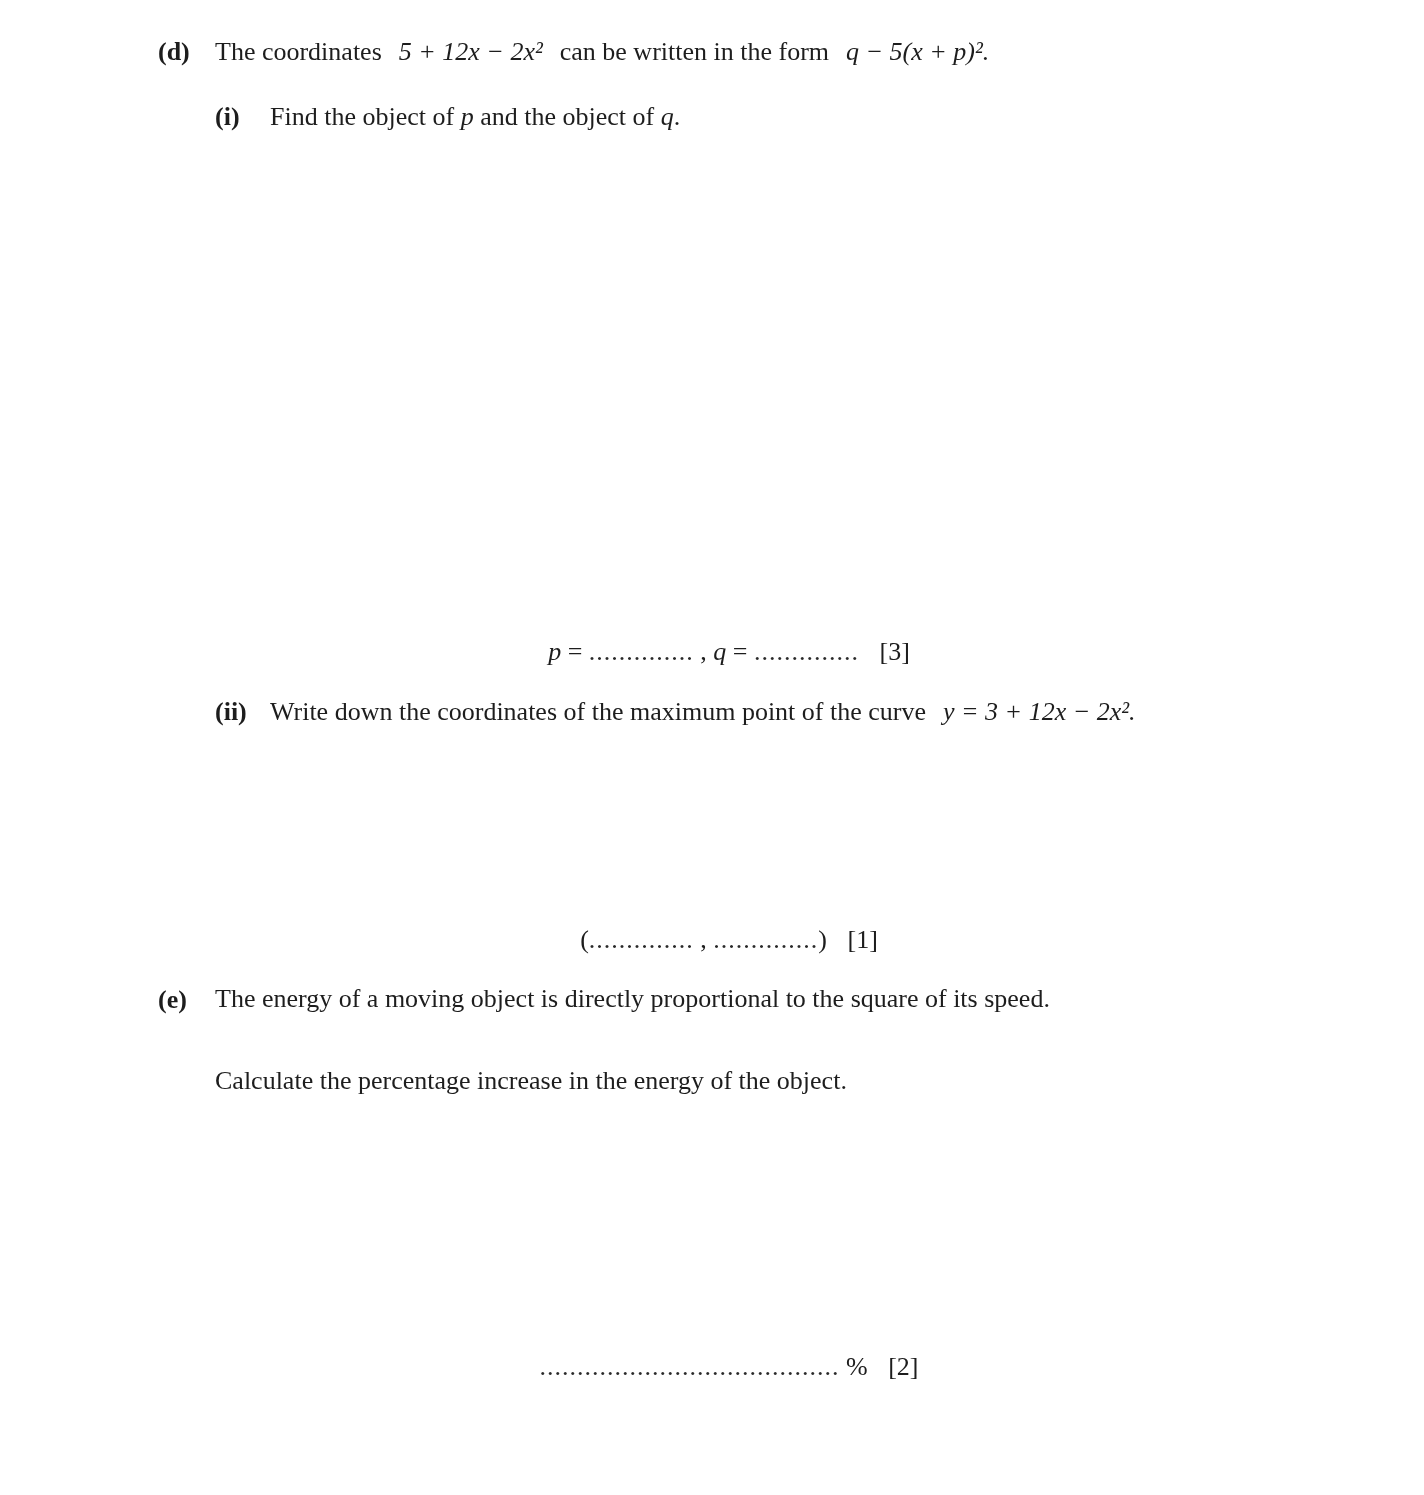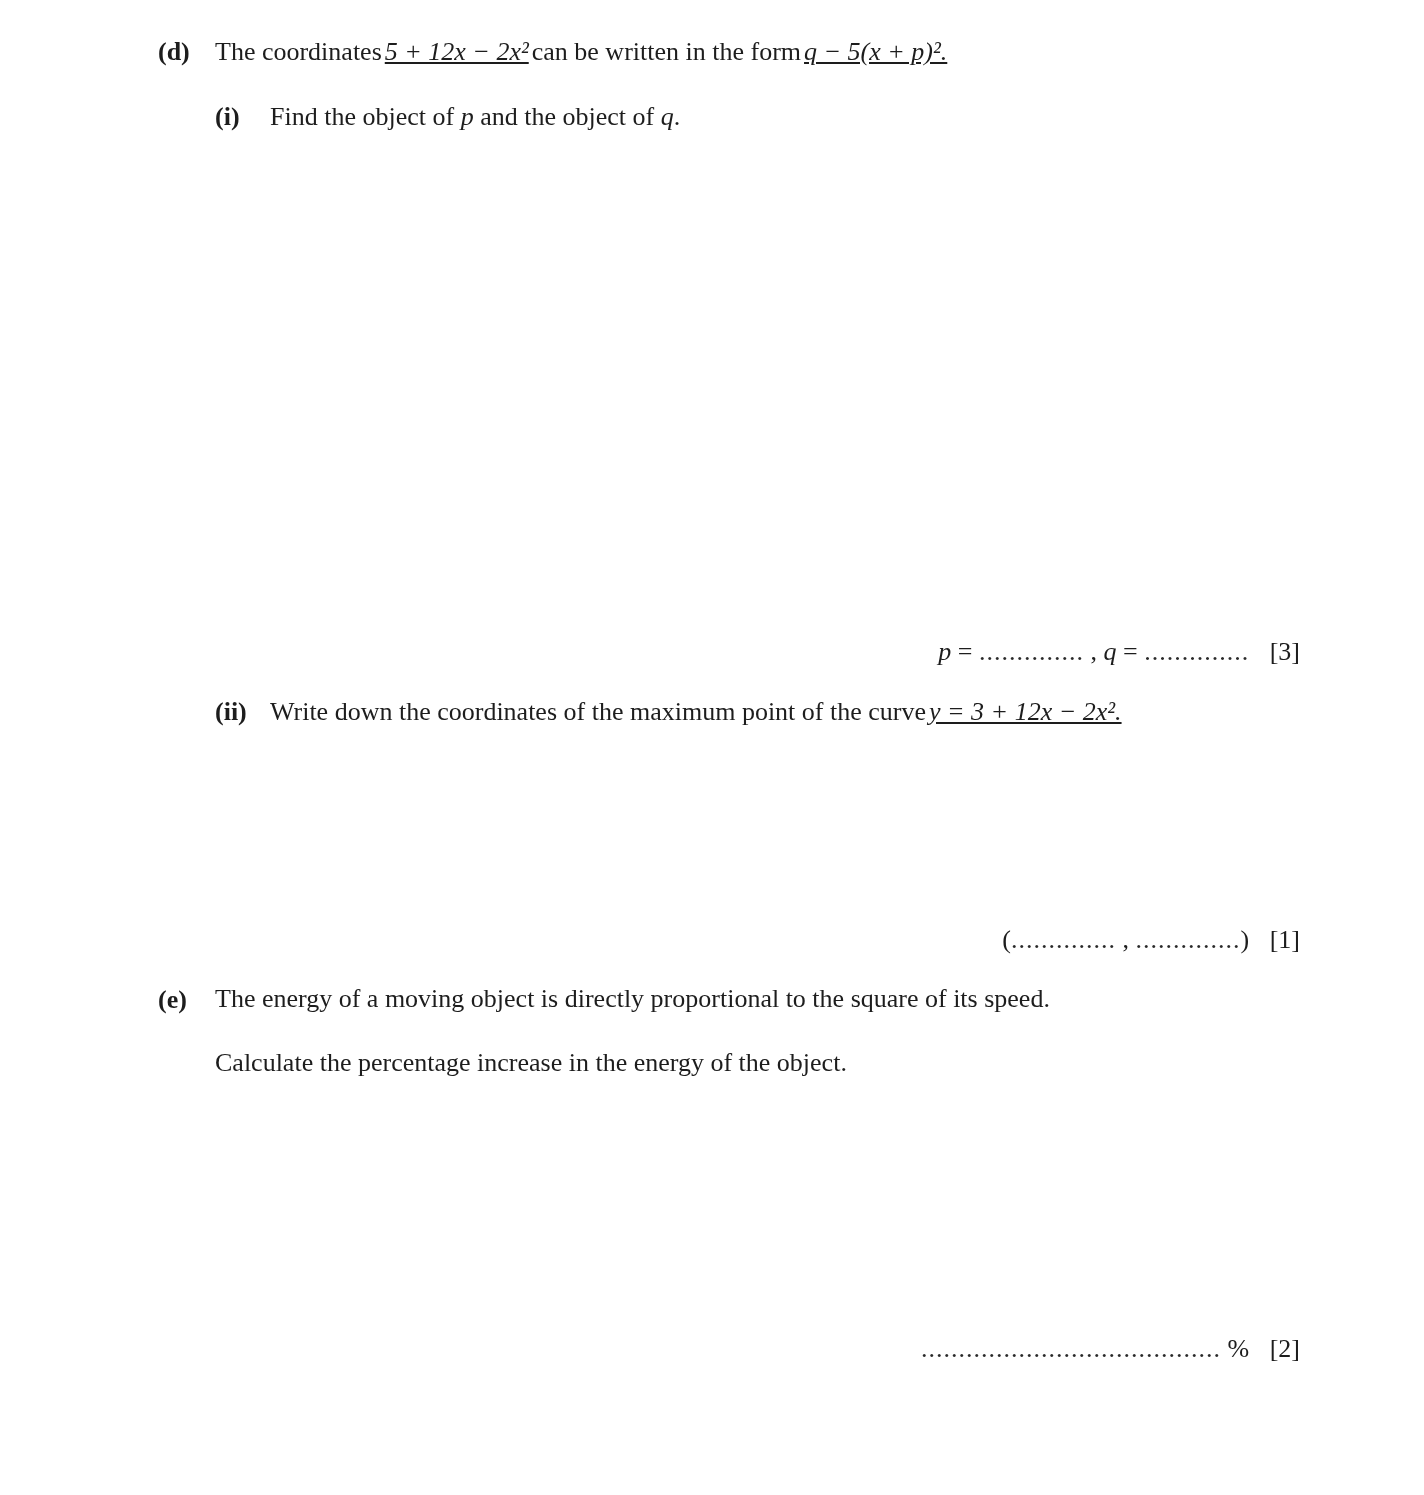--- a/index.html
+++ b/index.html
@@ -15,37 +15,37 @@
     background: #ffffff;
     padding: 35px 124px 0 158px;
     font-size: 26px;
     line-height: 34px;
   }
   .q-row { display: flex; align-items: flex-start; }
   .q-label { flex: 0 0 57px; width: 57px; font-weight: 700; }
   .q-row.sub { margin-left: 57px; }
   .q-row.sub .q-label { flex: 0 0 55px; width: 55px; }
   .q-text { flex: 1; }
-  .math { font-style: italic; margin: 0 3px; white-space: nowrap; text-decoration: underline; }
+  .math { font-style: italic; margin: 0 17px; white-space: nowrap; }
   .var { font-style: italic; }
   .gap-top-31 { margin-top: 31px; }
   .spacer-501 { height: 501px; }
   .spacer-194 { height: 194px; }
   .spacer-26  { height: 26px; }
   .spacer-253 { height: 253px; }
   .answer-row {
-    text-align: right;
+    text-align: center;
     font-size: 26px;
     line-height: 34px;
     white-space: nowrap;
   }
   .dots { letter-spacing: 1px; color: #2a2a2a; }
   .marks { margin-left: 14px; }
   .part-e-text { line-height: 32px; }
-  .part-e-calc { margin-top: 32px; line-height: 32px; }
+  .part-e-calc { margin-top: 50px; line-height: 32px; }
 </style>
 </head>
 <body>
 
 <div class="page">
 
   <div class="q-row">
     <span class="q-label">(d)</span>
     <p class="q-text"><span>The coordinates</span><span class="math">5 + 12x − 2x²</span><span>can be written in the form</span><span class="math">q − 5(x + p)².</span></p>
   </div>

